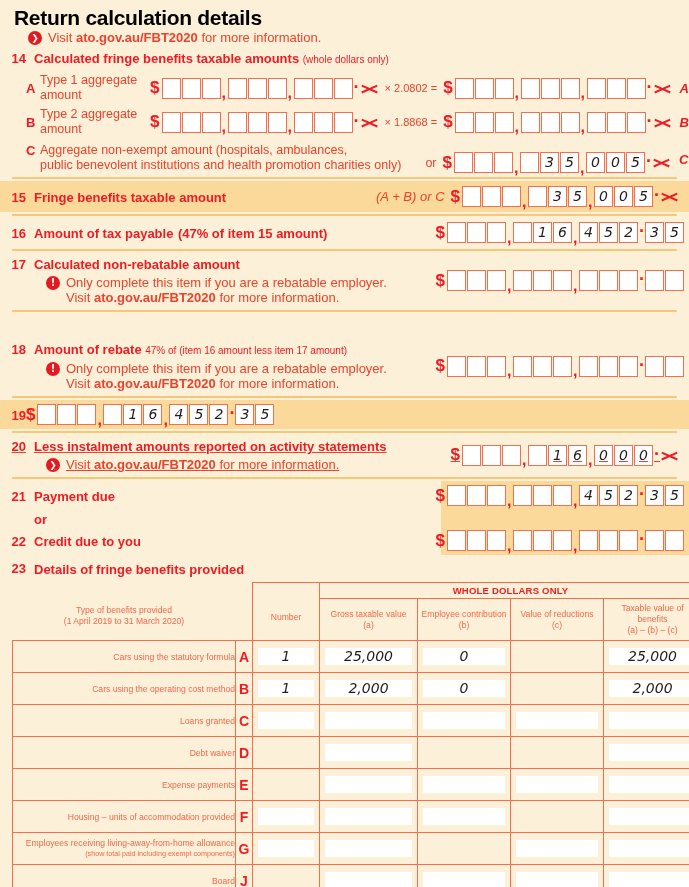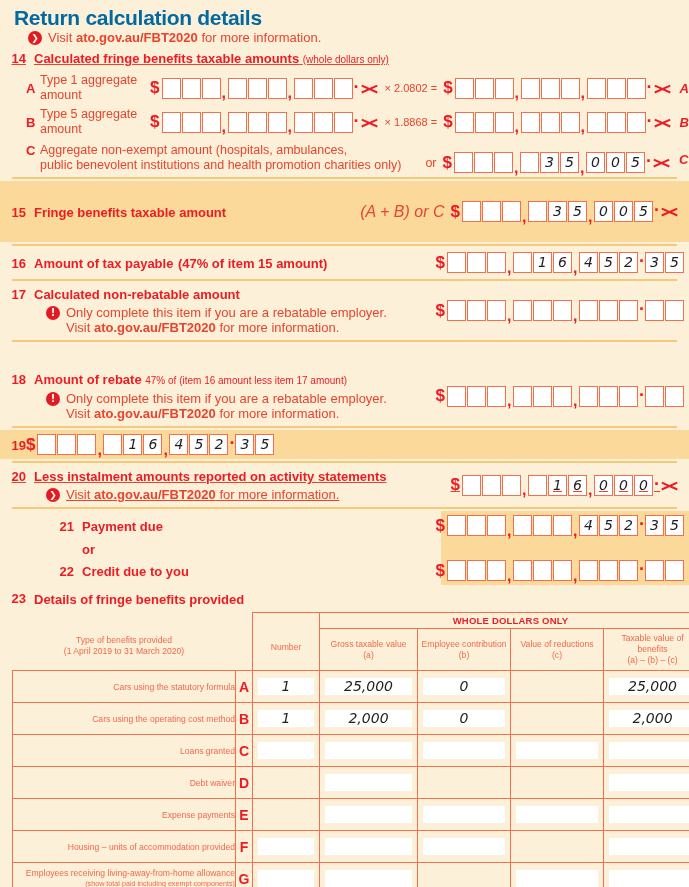--- a/index.html
+++ b/index.html
@@ -8,21 +8,21 @@
     width: 689px; height: 887px;
     background: #FDF0D8;
     font-family: "Liberation Sans", sans-serif;
     color: #E8442E;
     overflow: hidden;
     position: relative;
   }
 
   
   .hdg {
-    font-size: 21px; font-weight: bold; color: #0369a1;
+    font-size: 21px; font-weight: bold; color: #000000;
     letter-spacing: -0.3px;
     padding: 6px 0 2px 14px;
   }
   .note-line { display: flex; align-items: flex-start; gap: 6px; padding-left: 28px; }
   .note-txt { font-size: 13px; color: #E8442E; line-height: 15px; }
   .note-txt b { color: #E8442E; }
 
   .icon-circle {
     flex: 0 0 auto;
     width: 14px; height: 14px; border-radius: 50%;
@@ -143,21 +143,21 @@
 </head>
 <body>
 
 <div class="hdg">Return calculation details</div>
 
 <div class="note-line" style="margin-top:-2px;">
   <span class="icon-circle chev">❯</span>
   <span class="note-txt"><span>Visit </span><b>ato.gov.au/FBT2020</b><span> for more information.</span></span>
 </div>
 
-<div class="item" style="padding-top:5px;text-decoration:underline;">
+<div class="item" style="padding-top:5px;">
   <div class="num">14</div>
   <div class="body">
     <div class="item-title">
       <span>Calculated fringe benefits taxable amounts</span>
       <span class="sub">(whole dollars only)</span>
     </div>
   </div>
 </div>
 
 <div class="sub14">
@@ -194,21 +194,21 @@
     <span class="cell"></span>
     <span class="cell"></span>
     <span class="dot">·</span>
     <span class="xmark"></span>
   </span>
   <span class="tail-letter">A</span>
 </div>
 
 <div class="sub14">
   <span class="letter">B</span>
-  <span class="lbl">Type 5 aggregate amount</span>
+  <span class="lbl">Type 2 aggregate amount</span>
   <span class="money" style="margin-left:4px;">
     <span class="dollar">$</span>
     <span class="cell"></span>
     <span class="cell"></span>
     <span class="cell"></span>
     <span class="comma">,</span>
     <span class="cell"></span>
     <span class="cell"></span>
     <span class="cell"></span>
     <span class="comma">,</span>
@@ -259,26 +259,26 @@
     <span class="cell">0</span>
     <span class="cell">5</span>
     <span class="dot">·</span>
     <span class="xmark"></span>
   </span>
   <span class="tail-letter" style="margin-top:9px;">C</span>
 </div>
 
 <div class="sep"></div>
 
-<div class="item hl" style="align-items:center;padding:20px 0;">
+<div class="item hl" style="align-items:center;padding:5px 0;">
   <div class="num">15</div>
   <div class="body" style="flex:1 1 auto;">
     <span class="item-title">Fringe benefits taxable amount</span>
   </div>
-  <span class="mult" style="font-style:italic;font-size:16px;">(A + B) or C</span>
+  <span class="mult" style="font-style:italic;font-size:13px;">(A + B) or C</span>
   <span class="money" style="margin-right:10px;">
     <span class="dollar">$</span>
     <span class="cell"></span>
     <span class="cell"></span>
     <span class="cell"></span>
     <span class="comma">,</span>
     <span class="cell"></span>
     <span class="cell">3</span>
     <span class="cell">5</span>
     <span class="comma">,</span>
@@ -433,21 +433,21 @@
     <span class="cell">0</span>
     <span class="cell">0</span>
     <span class="cell">0</span>
     <span class="dot">·</span>
     <span class="xmark"></span>
   </span>
 </div>
 
 <div class="sep"></div>
 
-<div style="position:relative;padding-left:48px;">
+<div style="position:relative;">
   <div class="hl" style="position:absolute;right:0;top:0;width:248px;height:74px;"></div>
 
   <div class="item" style="align-items:center;padding:4px 0;position:relative;z-index:2;">
     <div class="num">21</div>
     <div class="body" style="flex:1 1 auto;">
       <span class="item-title">Payment due</span>
     </div>
     <span class="money" style="margin-right:4px;">
       <span class="dollar">$</span>
       <span class="cell"></span>

